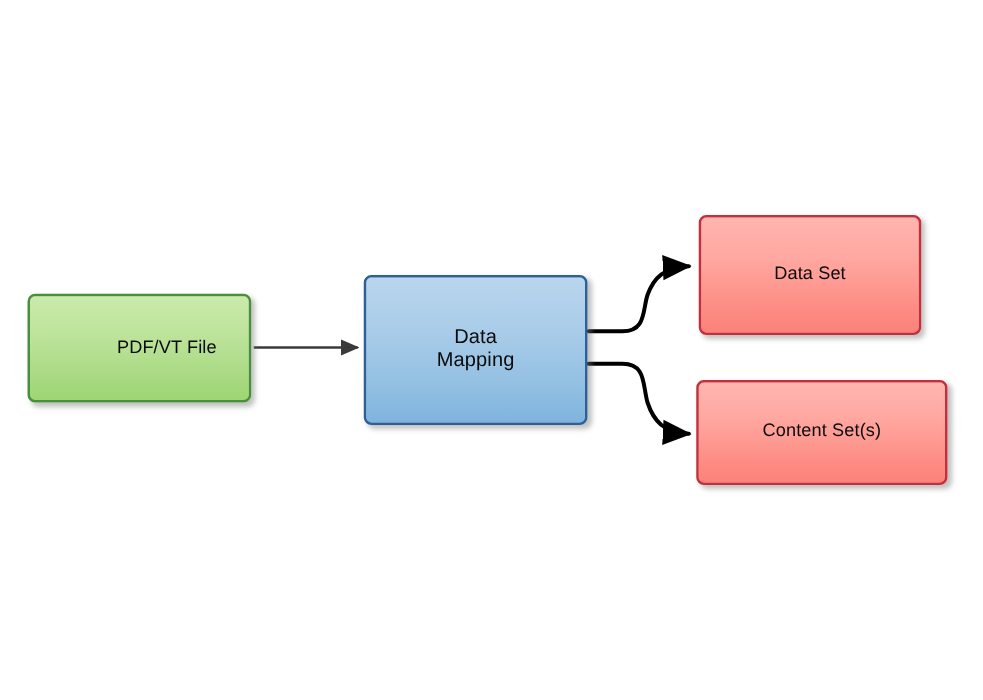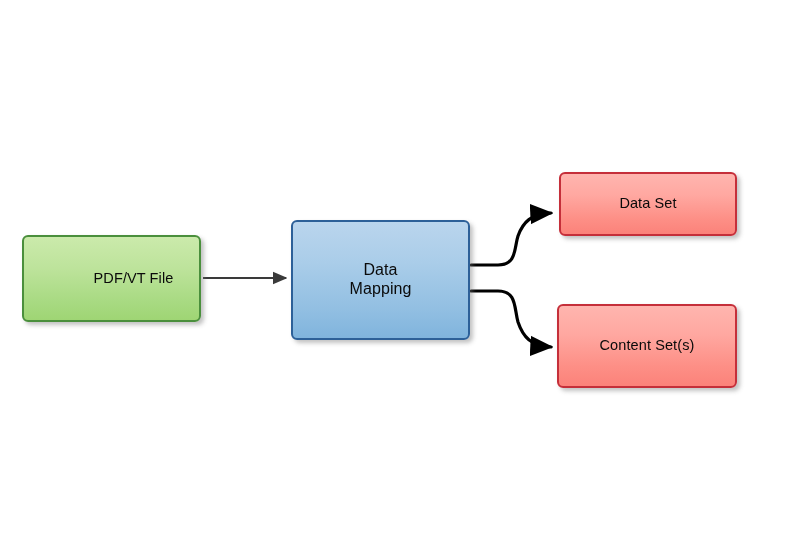--- a/index.html
+++ b/index.html
@@ -82,26 +82,26 @@
   .node-output {
     border-color: #c52f3a;
     background: linear-gradient(to bottom, #ffb5af 0%, #ffa8a1 35%, #fd8f86 75%, #fb827a 100%);
     font-size: 14.5px;
     font-weight: 400;
   }
   #node-data-set {
     left: 559px;
     top: 172px;
     width: 178px;
-    height: 64px;
+    height: 96px;
   }
   #node-content-sets {
     left: 557px;
     top: 304px;
-    width: 180px;
+    width: 201px;
     height: 84px;
   }
 </style>
 </head>
 <body>
 
 <div id="diagram-canvas">
 
   <svg id="connector-layer" viewBox="0 0 786 560" width="786" height="560" xmlns="http://www.w3.org/2000/svg">
 

